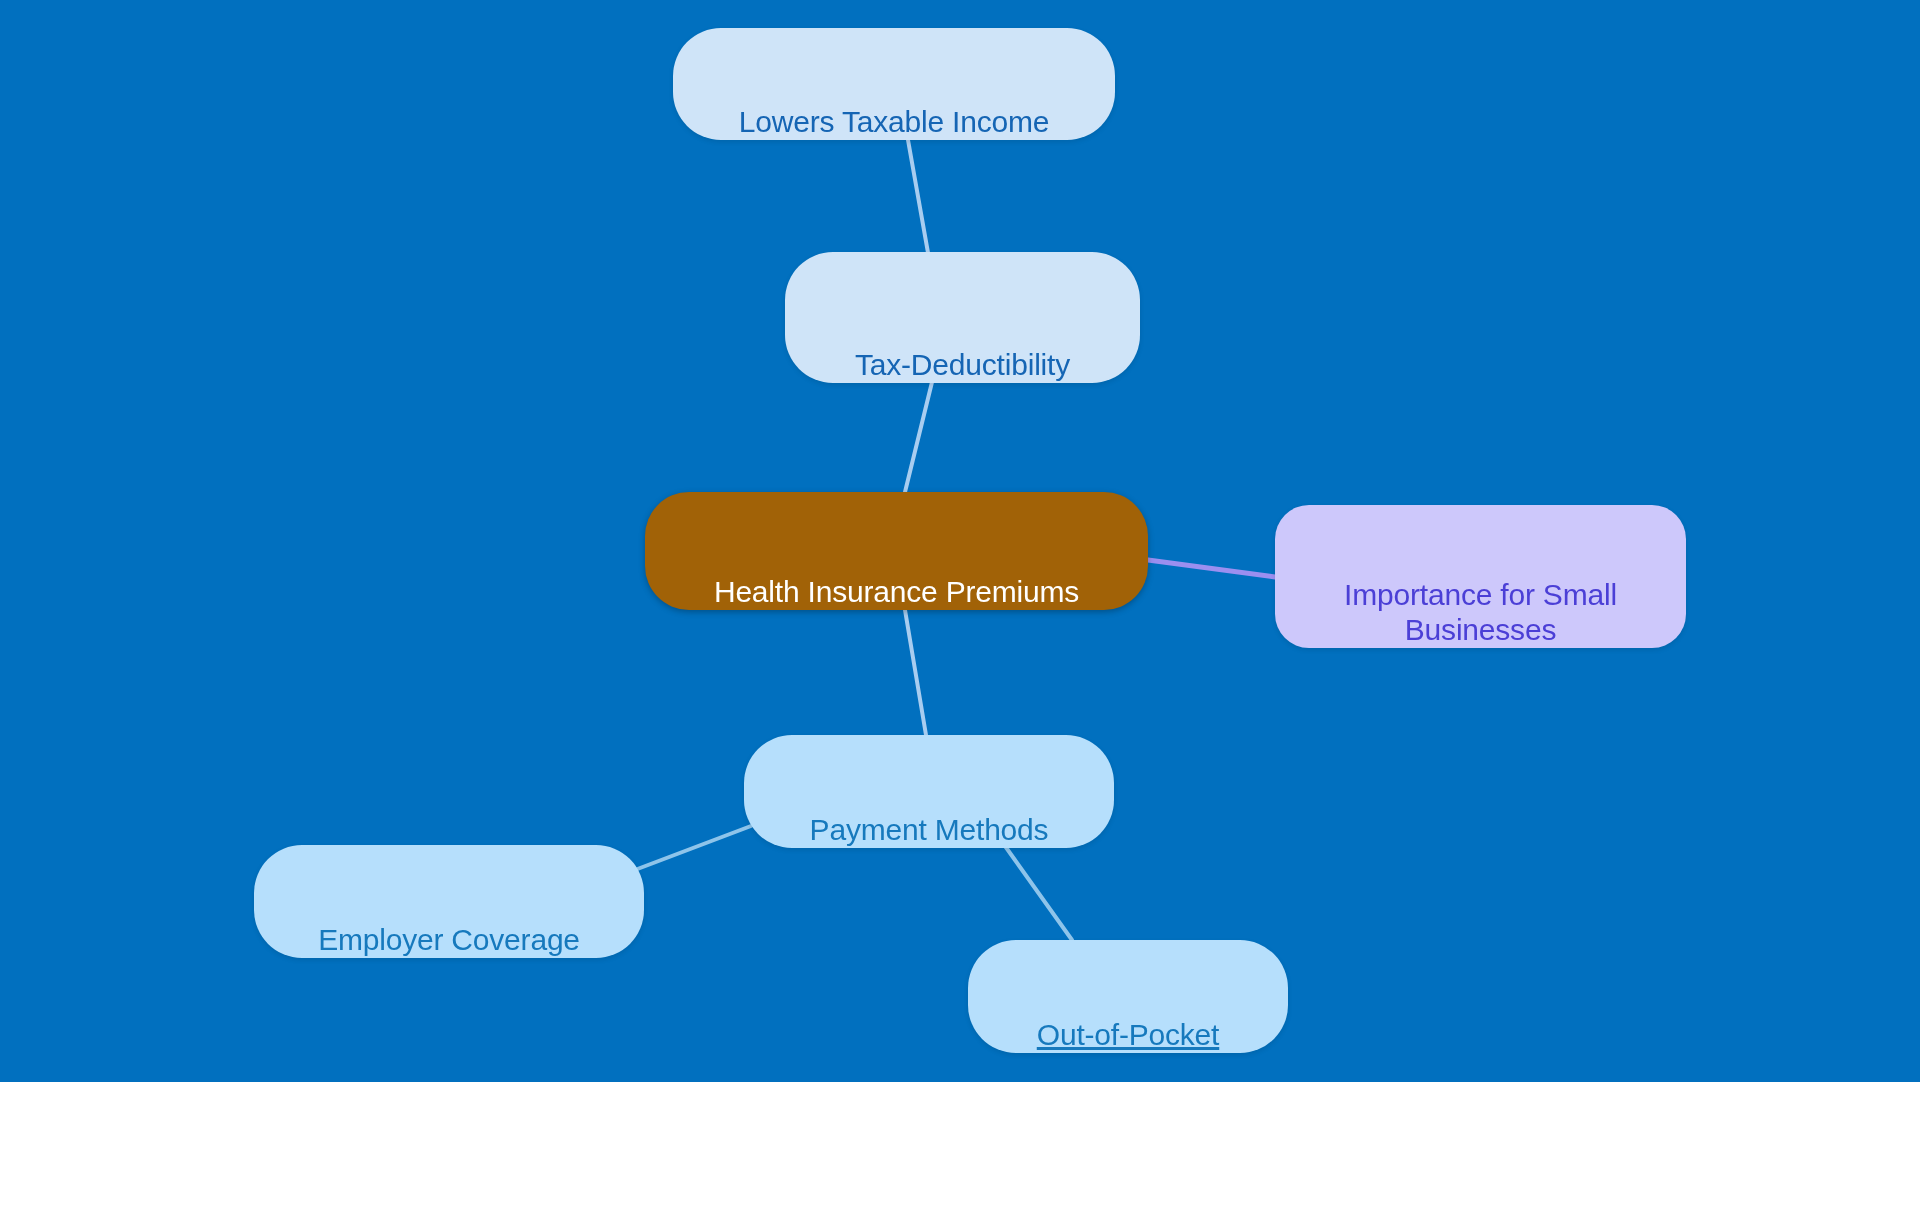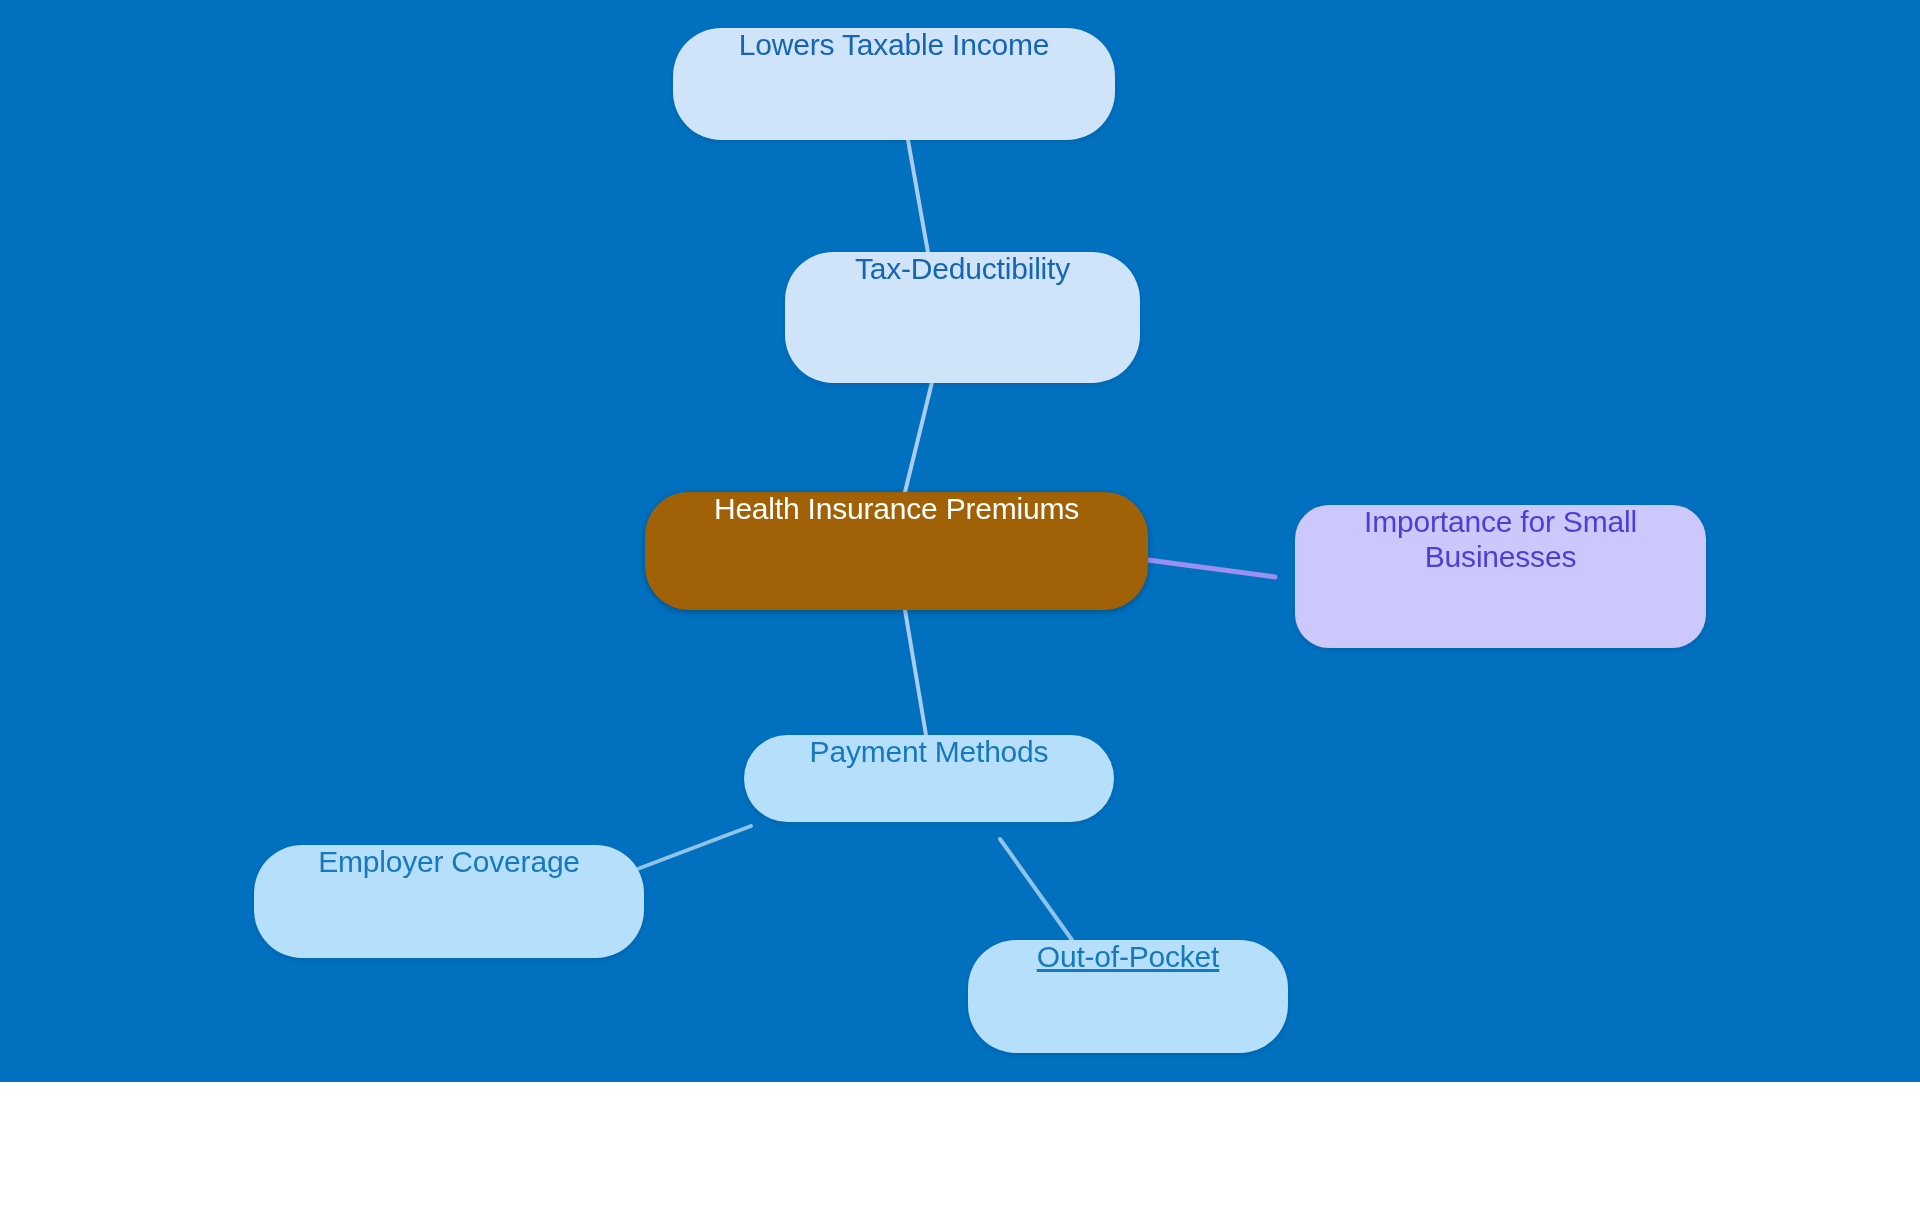--- a/index.html
+++ b/index.html
@@ -38,21 +38,21 @@
     top: 0;
     width: 1920px;
     height: 1082px;
   }
 
   
   .node {
     position: absolute;
     box-sizing: border-box;
     display: flex;
-    align-items: flex-start;
+    align-items: flex-end;
     justify-content: center;
     text-align: center;
     border-radius: 999px;
     line-height: 1.16;
     white-space: pre-line;
     letter-spacing: -0.2px;
   }
 
   .node-root {
     background: #a16207;
@@ -77,21 +77,20 @@
     border-radius: 48px;
     box-shadow: 0 2px 5px rgba(0,0,0,0.10);
   }
 
   .node-purple {
     background: #cdc8fb;
     color: #4b3fd6;
     font-size: 30px;
     border-radius: 34px;
     box-shadow: 0 2px 5px rgba(0,0,0,0.10);
-    margin-left: 20px;
   }
 
   
   #footer {
     position: absolute;
     left: 0;
     top: 1082px;
     width: 1920px;
     height: 133px;
     background: #ffffff;
@@ -129,21 +128,21 @@
 
     <div class="node node-root" style="left:645px; top:492px; width:503px; height:118px;">
       <span>Health Insurance Premiums</span>
     </div>
 
     <div class="node node-purple" style="left:1275px; top:505px; width:411px; height:143px;">
       <span>Importance for Small
 Businesses</span>
     </div>
 
-    <div class="node node-skyblue" style="left:744px; top:735px; width:370px; height:87px;">
+    <div class="node node-skyblue" style="left:744px; top:735px; width:370px; height:113px;">
       <span>Payment Methods</span>
     </div>
 
     <div class="node node-skyblue" style="left:254px; top:845px; width:390px; height:113px;">
       <span>Employer Coverage</span>
     </div>
 
     <div class="node node-skyblue" style="left:968px; top:940px; width:320px; height:113px;text-decoration:underline;">
       <span>Out-of-Pocket</span>
     </div>

